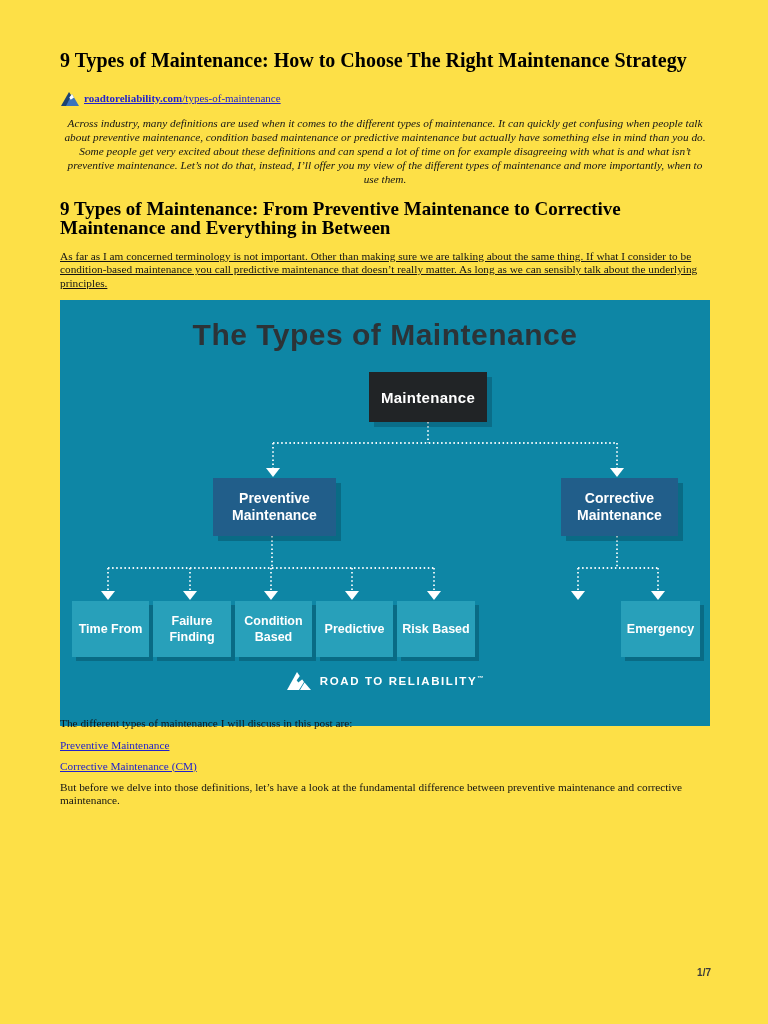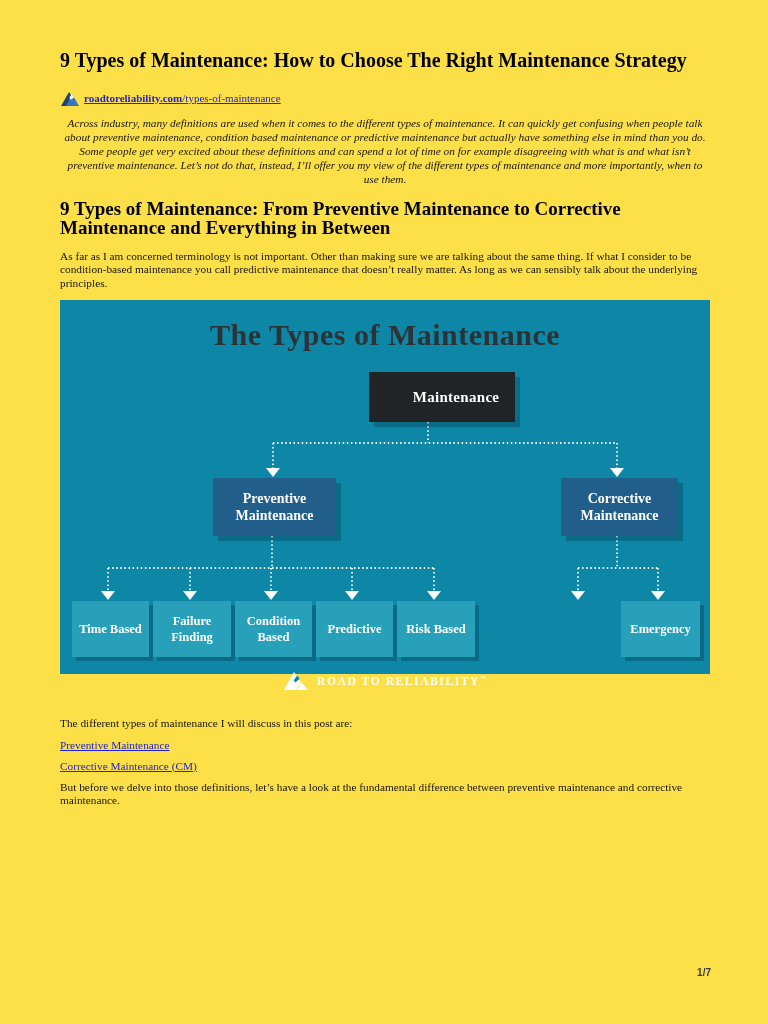--- a/index.html
+++ b/index.html
@@ -7,38 +7,38 @@
         font-family:"Liberation Serif",serif;color:#141414;}
 
   
   .article-top{position:absolute;left:60px;top:48px;width:650px;}
   h1.title{font-size:20px;line-height:25px;margin:0 0 15px;font-weight:bold;color:#000;white-space:nowrap;}
   .source-line{display:flex;align-items:center;height:20px;margin:0 0 9px;text-align:right;}
   .source-line a{color:#2222cc;text-decoration:underline;font-size:11px;}
   .source-line .domain{font-weight:bold;}
   p.intro{font-style:italic;font-size:11.3px;line-height:13.9px;margin:0 0 12px;text-align:center;}
   h2.subhead{font-size:19px;line-height:19.5px;margin:0 0 12px;font-weight:bold;color:#000;}
-  p.body{font-size:11.3px;line-height:13.6px;margin:0 0 9px;}
+  p.body{font-size:11.3px;line-height:13.6px;margin:0 0 9px;text-decoration:underline;}
 
   .article-bottom{position:absolute;left:60px;top:717px;width:650px;}
   .article-bottom p{font-size:11.3px;line-height:13.6px;margin:0 0 8px;}
   .article-bottom p.linkline{margin:0 0 7.5px;}
   .article-bottom a{color:#2222cc;text-decoration:underline;}
 
   .pagenum{position:absolute;top:967px;right:57px;font-family:"Liberation Sans",sans-serif;
            font-size:10px;font-weight:600;color:#3a3a3a;}
 
   
-  .diagram{position:absolute;left:60px;top:300px;width:650px;height:374px;background:#0e86a5;
-           font-family:Liberation Serif, serif;}
+  .diagram{position:absolute;left:60px;top:300px;width:650px;height:426px;background:#0e86a5;
+           font-family:Liberation Sans, sans-serif;}
   .dtitle{position:absolute;left:0;right:0;top:18px;text-align:center;font-size:30px;
           font-weight:bold;color:#2c3337;letter-spacing:.5px;}
   .connectors{position:absolute;left:0;top:0;width:650px;height:410px;}
   .node{position:absolute;display:flex;align-items:center;justify-content:center;text-align:center;
-        color:#fff;font-weight:bold;padding-left:28px;}
+        color:#fff;font-weight:bold;}
   .node.root{background:#212426;font-size:15px;letter-spacing:.3px;
         box-shadow:5px 5px 0 rgba(0,45,60,.28);}
   .node.branch{background:#215e8a;font-size:14px;line-height:17px;padding:2px;
         box-shadow:5px 5px 0 rgba(0,45,60,.30);}
   .node.leaf{background:#28a0ba;font-size:12.5px;line-height:16px;padding:2px;
         box-shadow:4px 4px 0 rgba(0,45,60,.30);}
   .dlogo{position:absolute;left:0;right:0;top:371px;display:flex;align-items:center;
          justify-content:center;gap:8px;}
   .dlogo .ltext{color:#fff;font-weight:bold;font-size:11.5px;letter-spacing:1.6px;}
   .dlogo sup{font-size:6px;letter-spacing:0;}
@@ -106,21 +106,21 @@
         <polygon points="511,291 525,291 518,300"></polygon>
         <polygon points="591,291 605,291 598,300"></polygon>
       </g>
     </svg>
 
     <div class="node root" style="left:309px;top:72px;width:118px;height:50px;">Maintenance</div>
 
     <div class="node branch" style="left:153px;top:178px;width:119px;height:54px;">Preventive Maintenance</div>
     <div class="node branch" style="left:501px;top:178px;width:113px;height:54px;">Corrective Maintenance</div>
 
-    <div class="node leaf" style="left:12px;top:301px;width:73px;height:52px;">Time Based</div>
+    <div class="node leaf" style="left:12px;top:301px;width:73px;height:52px;">Time From</div>
     <div class="node leaf" style="left:93px;top:301px;width:74px;height:52px;">Failure Finding</div>
     <div class="node leaf" style="left:175px;top:301px;width:73px;height:52px;">Condition Based</div>
     <div class="node leaf" style="left:256px;top:301px;width:73px;height:52px;">Predictive</div>
     <div class="node leaf" style="left:337px;top:301px;width:74px;height:52px;">Risk Based</div>
     <div class="node leaf" style="left:561px;top:301px;width:75px;height:52px;">Emergency</div>
 
     <div class="dlogo">
       <span style="display:inline-flex;">
         <svg width="25" height="19" viewBox="0 0 25 19">
           <polygon points="0,19 10,1 17,11 12,19" fill="#ffffff"></polygon>

